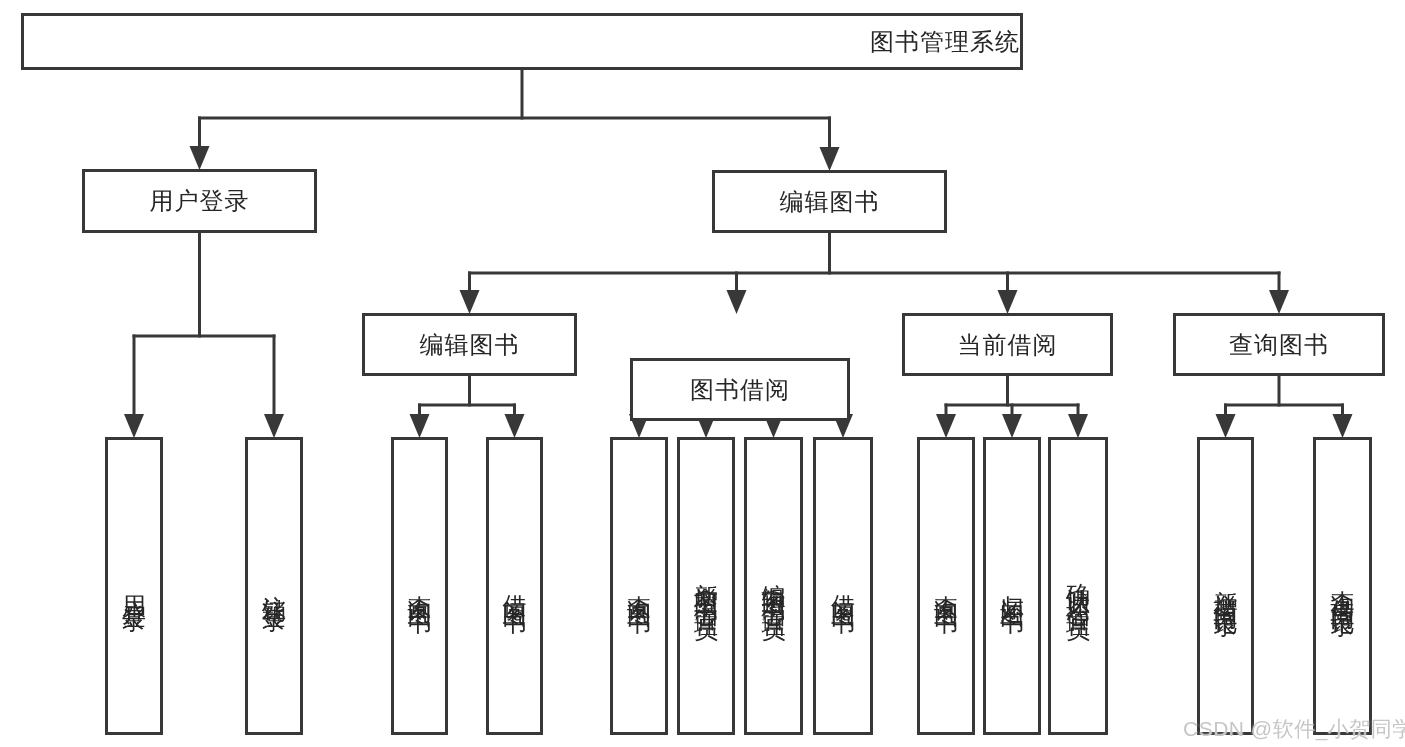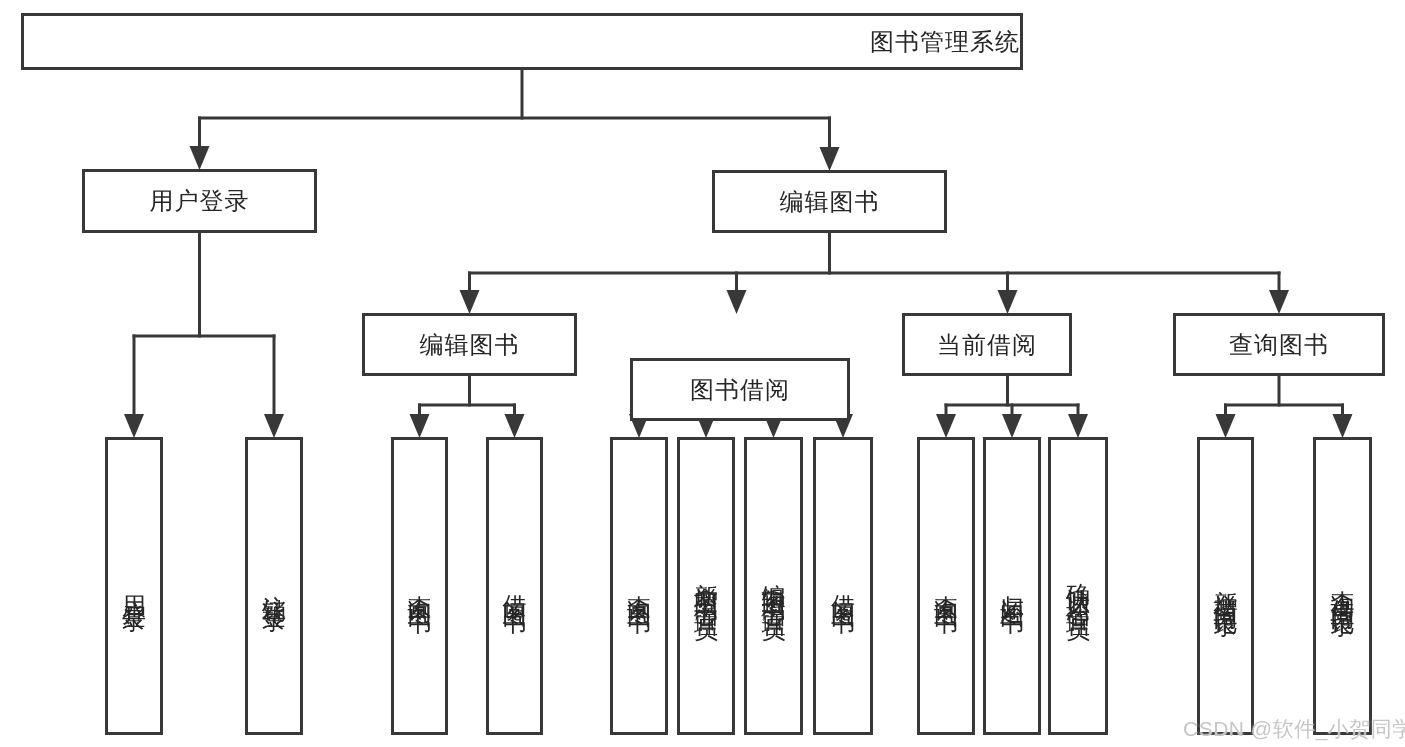--- a/index.html
+++ b/index.html
@@ -111,21 +111,21 @@
       </div>
       <div class="node h" style="left: 712px; top: 170px; width: 235px; height: 63px;">
         <span>编辑图书</span>
       </div>
       <div class="node h" style="left: 362px; top: 313px; width: 215px; height: 63px;">
         <span>编辑图书</span>
       </div>
       <div class="node h" style="left: 630px; top: 313px; width: 220px; height: 63px; margin-top: 45px;">
         <span>图书借阅</span>
       </div>
-      <div class="node h" style="left: 902px; top: 313px; width: 170px; height: 63px;">
+      <div class="node h" style="left: 902px; top: 313px; width: 211px; height: 63px;">
         <span>当前借阅</span>
       </div>
       <div class="node h" style="left: 1173px; top: 313px; width: 212px; height: 63px;">
         <span>查询图书</span>
       </div>
       <div class="node v" style="left: 105px; top: 437px; width: 58px; height: 298px;">
         <span>用户登录</span>
       </div>
       <div class="node v" style="left: 245px; top: 437px; width: 58px; height: 298px;">
         <span>注销登录</span>

